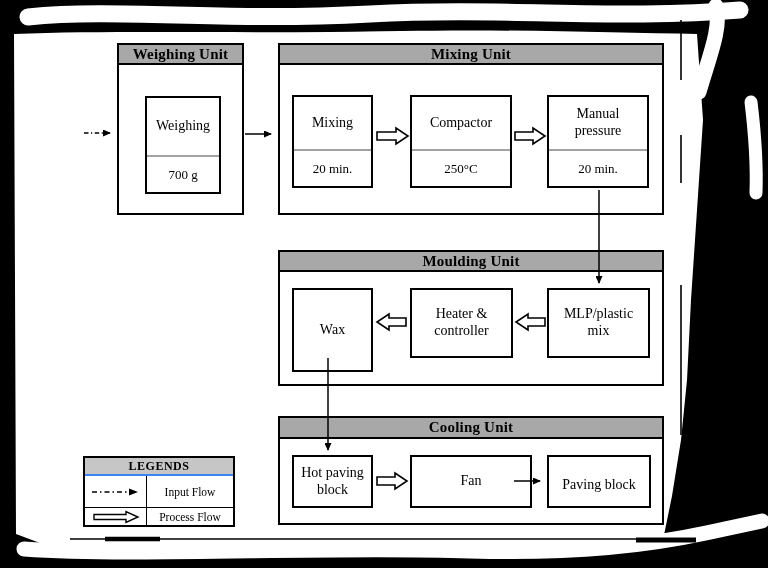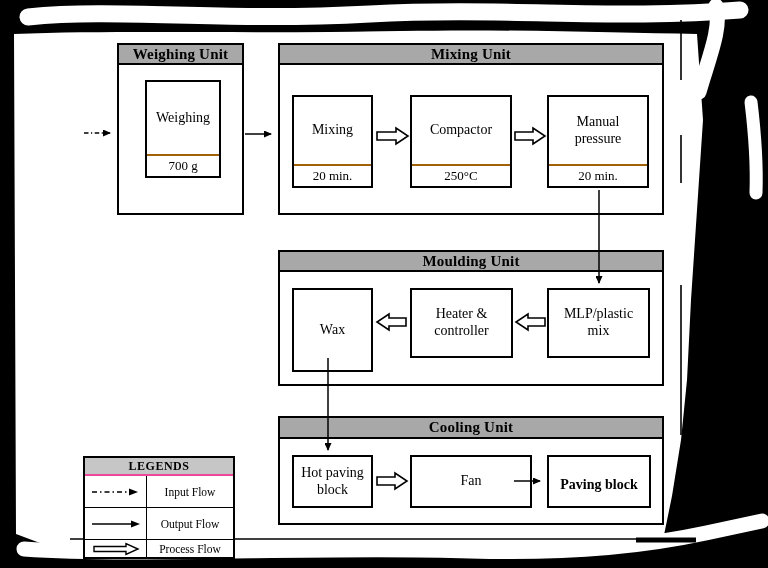--- a/index.html
+++ b/index.html
@@ -22,37 +22,37 @@
   }
   .step{
     position:absolute;border:2px solid #000;background:#fff;box-sizing:border-box;
     display:flex;flex-direction:column;
   }
   .step-label{
     flex:1;display:flex;align-items:center;justify-content:center;text-align:center;
     font-size:14px;line-height:1.2;padding:0 4px;
   }
   .step-value{
-    height:22px;border-top:2px solid #a16207;box-sizing:border-box;
+    height:37px;border-top:2px solid #a3a3a3;box-sizing:border-box;
     display:flex;align-items:center;justify-content:center;font-size:13px;
   }
-  .bold{font-weight:bold;margin-top:8px;}
+  .bold{font-weight:normal;margin-top:8px;}
 
   #input-label{
     position:absolute;left:14px;top:99px;width:76px;text-align:center;
     font-size:14px;line-height:1.25;white-space:pre-line;
   }
 
   #legend{
     position:absolute;left:83px;top:456px;width:152px;border:2px solid #000;
     background:#fff;box-sizing:border-box;
   }
   #legend .legend-header{
     height:18px;background:var(--legend-header-bg,#c6c6c6);
-    border-bottom:2px solid #ec4899;box-sizing:border-box;
+    border-bottom:2px solid #3b82f6;box-sizing:border-box;
     display:flex;align-items:center;justify-content:center;
     font-weight:bold;font-size:12px;letter-spacing:.5px;
   }
   .legend-row{
     display:flex;height:32px;border-bottom:1.5px solid #000;box-sizing:border-box;
   }
   .legend-row:last-child{border-bottom:none;height:17px;}
   .legend-sym{
     width:62px;border-right:1.5px solid #000;box-sizing:border-box;
     display:flex;align-items:center;justify-content:center;
@@ -84,21 +84,21 @@
     <line x1="105" y1="539" x2="160" y2="539" stroke="#000" stroke-width="4.5"></line>
     <line x1="636" y1="540" x2="696" y2="540" stroke="#000" stroke-width="5"></line>
   </svg>
 
   <div class="layer">
 
 
     <div class="unit" style="left:117px;top:43px;width:127px;height:172px">
       <div class="unit-header">Weighing Unit</div>
     </div>
-    <div class="step" style="left:145px;top:80px;width:76px;height:98px">
+    <div class="step" style="left:145px;top:96px;width:76px;height:98px">
       <div class="step-label">Weighing</div>
       <div class="step-value">700 g</div>
     </div>
 
     <div class="unit" style="left:278px;top:43px;width:386px;height:172px">
       <div class="unit-header">Mixing Unit</div>
     </div>
     <div class="step" style="left:292px;top:95px;width:81px;height:93px">
       <div class="step-label">Mixing</div>
       <div class="step-value">20 min.</div>
@@ -145,29 +145,20 @@
           <svg width="56" height="14" viewBox="0 0 56 14">
             <line x1="4" y1="7" x2="41" y2="7" stroke="#000" stroke-width="1.6" stroke-dasharray="5 3 1.5 3"></line>
             <polygon points="41,3.5 50,7 41,10.5" fill="#000"></polygon>
           </svg>
         </div>
         <div class="legend-label">Input Flow</div>
       </div>
       <div class="legend-row">
         <div class="legend-sym">
           <svg width="56" height="14" viewBox="0 0 56 14">
-            <line x1="4" y1="7" x2="43" y2="7" stroke="#000" stroke-width="1.6"></line>
-            <polygon points="43,3.5 52,7 43,10.5" fill="#000"></polygon>
-          </svg>
-        </div>
-        <div class="legend-label">Output Flow</div>
-      </div>
-      <div class="legend-row">
-        <div class="legend-sym">
-          <svg width="56" height="14" viewBox="0 0 56 14">
             <path d="M6,4.5 H38 V1.5 L50,7 L38,12.5 V9.5 H6 Z" fill="#fff" stroke="#000" stroke-width="1.4"></path>
           </svg>
         </div>
         <div class="legend-label">Process Flow</div>
       </div>
     </div>
   </div>
 
   <svg id="overlay" viewBox="0 0 768 568">
     <defs>

